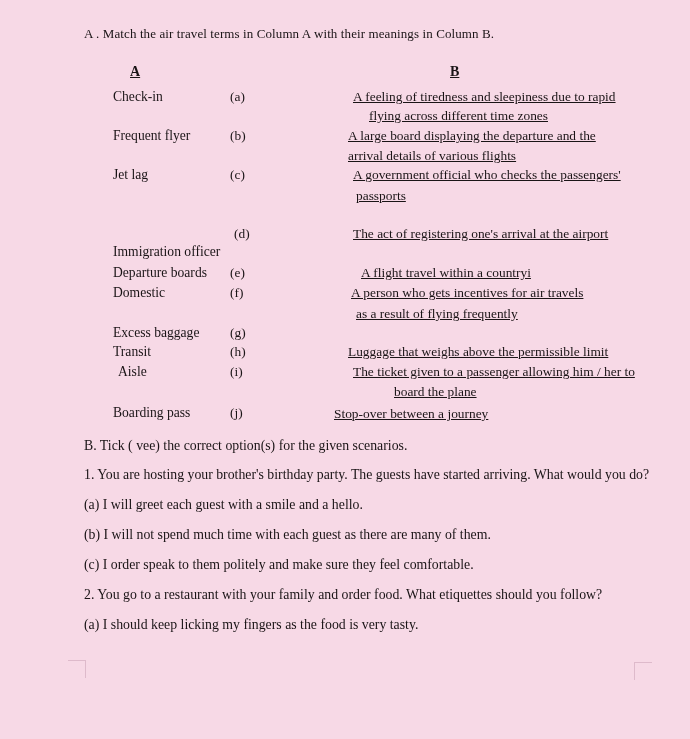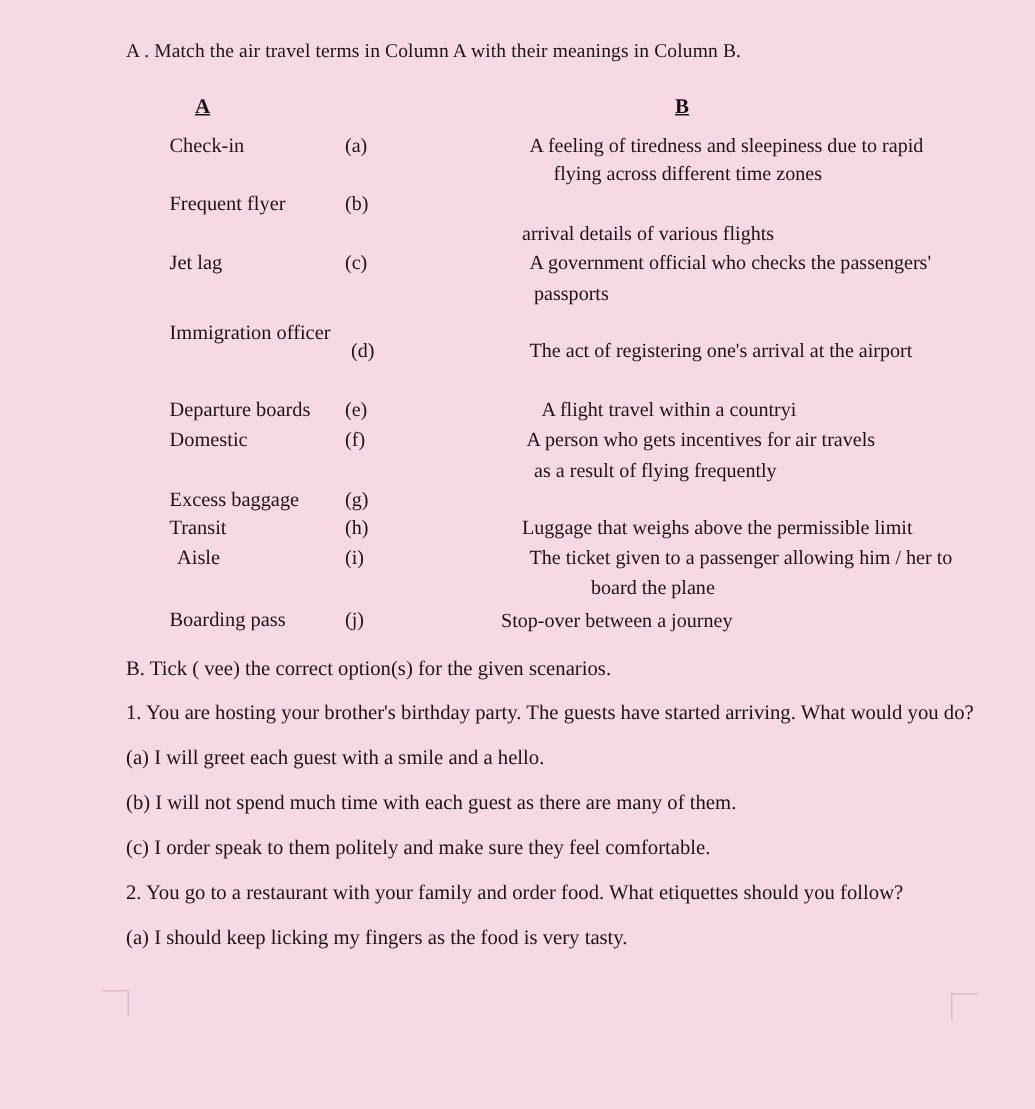--- a/index.html
+++ b/index.html
@@ -53,20 +53,21 @@
     position: absolute;
     left: 230px;
     font-size: 13.4px;
   }
   .tag.wide { left: 234px; }
 
   .meaning {
     position: absolute;
     font-size: 13.4px;
     white-space: nowrap;
+    text-decoration: underline;
   }
 
   
   .q-block {
     position: absolute;
     left: 84px;
     font-size: 13.8px;
     white-space: nowrap;
     text-align: center;
   }
@@ -97,41 +98,42 @@
 <div class="page">
 
   <div class="section-a-heading">A . Match the air travel terms in Column A with their meanings in Column B.</div>
 
   <div class="col-head a">A</div>
   <div class="col-head b">B</div>
 
   <div class="term" style="top:89px">Check-in</div>
   <div class="term" style="top:128px">Frequent flyer</div>
   <div class="term" style="top:167px">Jet lag</div>
-  <div class="term" style="top:214px">Immigration officer</div>
+  <div class="term" style="top:244px">Immigration officer</div>
   <div class="term" style="top:265px">Departure boards</div>
   <div class="term" style="top:285px">Domestic</div>
   <div class="term" style="top:325px">Excess baggage</div>
   <div class="term" style="top:344px">Transit</div>
   <div class="term indent" style="top:364px">Aisle</div>
   <div class="term" style="top:405px">Boarding pass</div>
 
   <div class="tag" style="top:89px">(a)</div>
   <div class="tag" style="top:128px">(b)</div>
   <div class="tag" style="top:167px">(c)</div>
   <div class="tag wide" style="top:226px">(d)</div>
   <div class="tag" style="top:265px">(e)</div>
   <div class="tag" style="top:285px">(f)</div>
   <div class="tag" style="top:325px">(g)</div>
   <div class="tag" style="top:344px">(h)</div>
   <div class="tag" style="top:364px">(i)</div>
   <div class="tag" style="top:405px">(j)</div>
 
   <div class="meaning" style="left:353px; top:89px">A feeling of tiredness and sleepiness due to rapid</div>
   <div class="meaning" style="left:369px; top:108px">flying   across different time zones</div>
+  <div class="meaning" style="left:348px; top:128px">A large board displaying the departure and the</div>
   <div class="meaning" style="left:348px; top:148px">arrival  details of various flights</div>
   <div class="meaning" style="left:353px; top:167px">A government official who checks the passengers'</div>
   <div class="meaning" style="left:356px; top:188px">passports</div>
   <div class="meaning" style="left:353px; top:226px">The act of registering one's arrival at the airport</div>
   <div class="meaning" style="left:361px; top:265px">A flight travel within a countryi</div>
   <div class="meaning" style="left:351px; top:285px">A person who gets incentives for air travels</div>
   <div class="meaning" style="left:356px; top:306px">as a result of flying frequently</div>
   <div class="meaning" style="left:348px; top:344px">Luggage that weighs above the permissible  limit</div>
   <div class="meaning" style="left:353px; top:364px">The ticket given to a passenger allowing him / her to</div>
   <div class="meaning" style="left:394px; top:384px">board   the plane</div>

